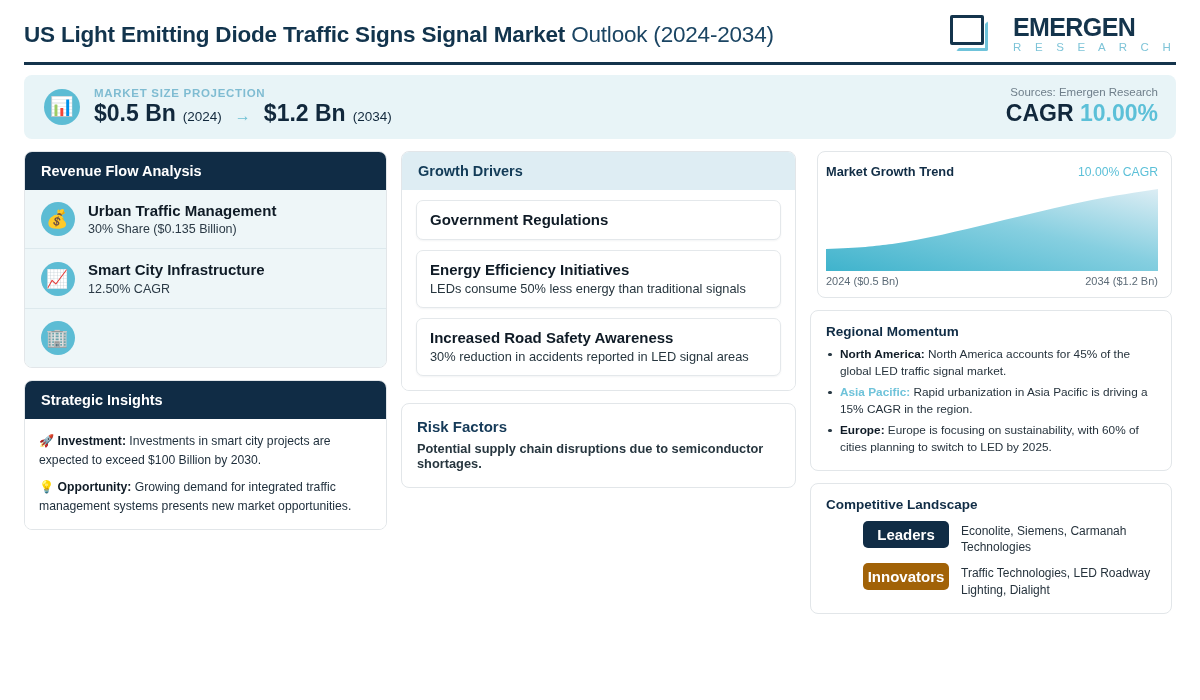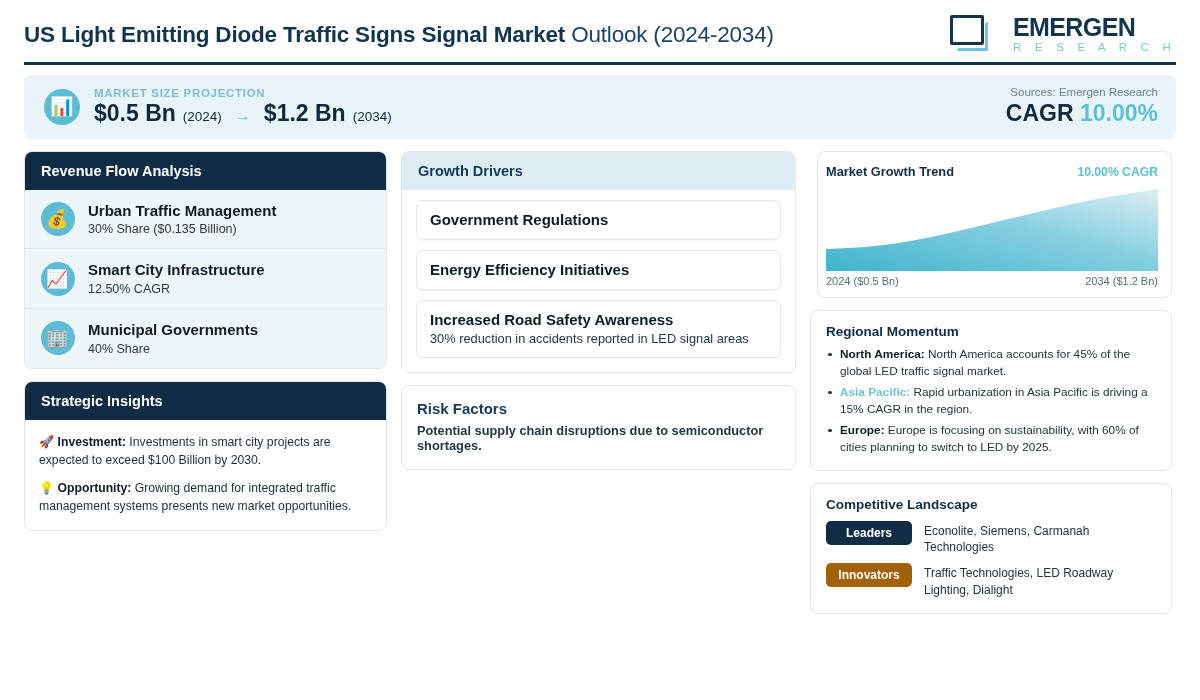--- a/index.html
+++ b/index.html
@@ -118,21 +118,21 @@
   .gd-sub { font-size: 12.8px; color: #27363f; margin-top: 3px; }
 
   .risk-card { margin-top: 12px; padding: 14px 15px 16px 15px; }
   .risk-title { font-size: 15px; font-weight: bold; color: #153a58; }
   .risk-text { font-size: 12.8px; color: #27363f; margin-top: 6px; font-weight: bold; }
 
   
   .chart-card { padding: 12px 13px 10px 8px; margin-left: 7px; }
   .chart-top { display: flex; justify-content: space-between; align-items: baseline; }
   .chart-title { font-size: 12.8px; font-weight: bold; color: #102c45; }
-  .chart-cagr { font-size: 12.2px; font-weight: bold; color: #5cc0d8; }
+  .chart-cagr { font-size: 12.2px; font-weight: normal; color: #5cc0d8; }
   .chart-area { margin-top: 10px; height: 82px; position: relative; }
   .chart-area svg { display: block; width: 100%; height: 82px; }
   .chart-axis {
     display: flex; justify-content: space-between;
     font-size: 11px; color: #5c6b77; margin-top: 4px;
   }
 
   
   .reg-card { margin-top: 12px; padding: 13px 15px 14px 15px; }
   .reg-title { font-size: 13.5px; font-weight: bold; color: #102c45; margin-bottom: 7px; }
@@ -149,22 +149,22 @@
   .reg-name { font-weight: bold; color: #0f1b26; }
   .reg-name.accent { color: #6fc3da; }
 
   
   .comp-card { margin-top: 12px; padding: 13px 15px 15px 15px; }
   .comp-title { font-size: 13.5px; font-weight: bold; color: #102c45; margin-bottom: 9px; }
   .comp-row { display: flex; align-items: flex-start; gap: 12px; margin-bottom: 8px; }
   .comp-row:last-child { margin-bottom: 0; }
   .badge {
     flex: 0 0 86px; width: 86px; text-align: center;
-    font-size: 12px; font-weight: bold; color: #ffffff;
-    border-radius: 5px; padding: 5px 0;
+    font-size: 15px; font-weight: bold; color: #ffffff;
+    border-radius: 5px; padding: 5px 0; margin-left: 37px;
   }
   .badge-leaders { background: #102c45; }
   .badge-innovators { background: #a16207; }
   .comp-names { font-size: 12px; color: #26333d; line-height: 1.35; padding-top: 2px; }
 </style>
 </head>
 <body>
 
 <div class="page">
 
@@ -226,24 +226,20 @@
         <div class="rev-row">
           <div class="rev-icon">📈</div>
           <div>
             <div class="rev-title">Smart City Infrastructure</div>
             <div class="rev-sub">12.50% CAGR</div>
           </div>
         </div>
 
         <div class="rev-row">
           <div class="rev-icon">🏢</div>
-          <div>
-            <div class="rev-title">Municipal Governments</div>
-            <div class="rev-sub">40% Share</div>
-          </div>
         </div>
       </div>
 
       <div class="card" style="margin-top:12px;">
         <div class="hdr-dark">Strategic Insights</div>
         <div class="insights-body">
           <div class="insight">
             <span>🚀</span>
             <b>Investment:</b><span> Investments in smart city projects are expected to exceed $100 Billion by 2030.</span>
           </div>
@@ -259,20 +255,21 @@
     <div class="col-mid">
 
       <div class="card">
         <div class="hdr-light">Growth Drivers</div>
         <div class="gd-body">
           <div class="gd-item">
             <div class="gd-title">Government Regulations</div>
           </div>
           <div class="gd-item">
             <div class="gd-title">Energy Efficiency Initiatives</div>
+            <div class="gd-sub">LEDs consume 50% less energy than traditional signals</div>
           </div>
           <div class="gd-item">
             <div class="gd-title">Increased Road Safety Awareness</div>
             <div class="gd-sub">30% reduction in accidents reported in LED signal areas</div>
           </div>
         </div>
       </div>
 
       <div class="card risk-card">
         <div class="risk-title">Risk Factors</div>

